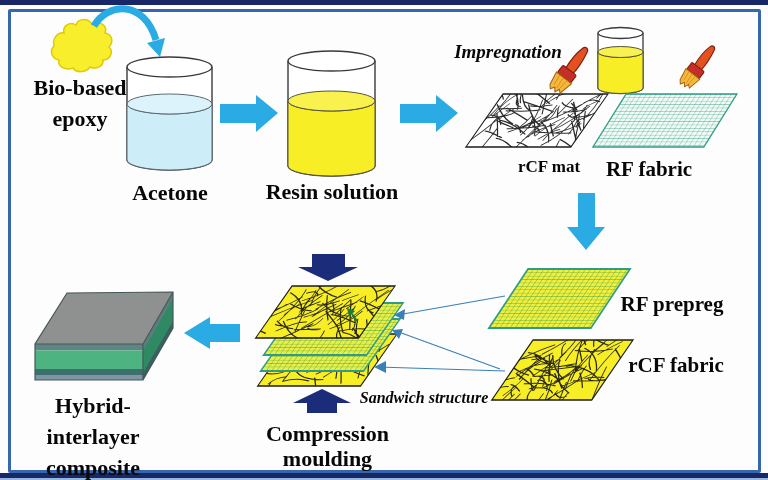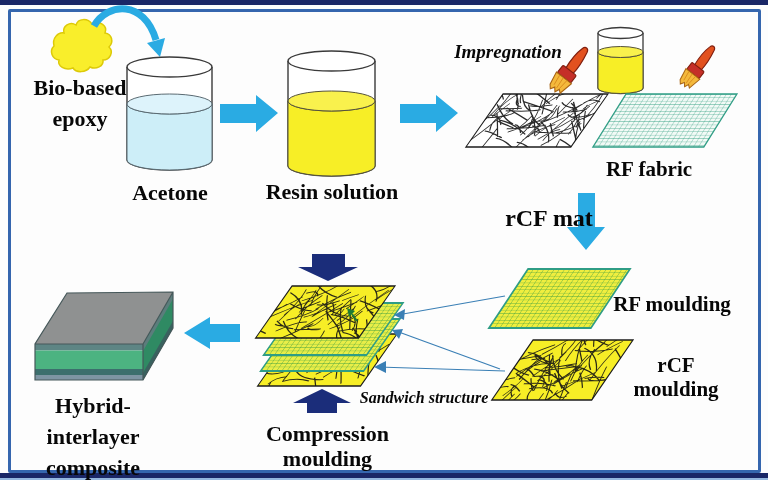--- a/index.html
+++ b/index.html
@@ -164,24 +164,24 @@
     </g>
   </svg>
 
   <div class="lbl two" style="left:15px;top:72px;width:130px;">
     <div>Bio-based</div>
     <div>epoxy</div>
   </div>
   <div class="lbl" style="left:118px;top:180px;width:104px;">Acetone</div>
   <div class="lbl" style="left:257px;top:179px;width:150px;">Resin solution</div>
   <div class="lbl it" style="left:447px;top:41px;width:122px;">Impregnation</div>
-  <div class="lbl" style="left:500px;top:157px;width:98px;font-size:24px;margin-top:48px;">rCF mat</div>
+  <div class="lbl" style="left:500px;top:157px;width:98px;font-size:17px;">rCF mat</div>
   <div class="lbl" style="left:599px;top:157px;width:100px;font-size:21px;">RF fabric</div>
-  <div class="lbl" style="left:612px;top:292px;width:120px;font-size:21px;">RF moulding</div>
-  <div class="lbl" style="left:616px;top:353px;width:120px;font-size:21px;">rCF moulding</div>
+  <div class="lbl" style="left:612px;top:292px;width:120px;font-size:21px;">RF prepreg</div>
+  <div class="lbl" style="left:616px;top:353px;width:120px;font-size:21px;">rCF fabric</div>
   <div class="lbl it" style="left:348px;top:389px;width:152px;font-size:16px;">Sandwich structure</div>
   <div class="lbl" style="left:225px;top:421px;width:205px;">Compression moulding</div>
   <div class="lbl two" style="left:10px;top:390px;width:166px;">
     <div>Hybrid-interlayer</div>
     <div>composite</div>
   </div>
 
 </div>
 
 </body></html>

